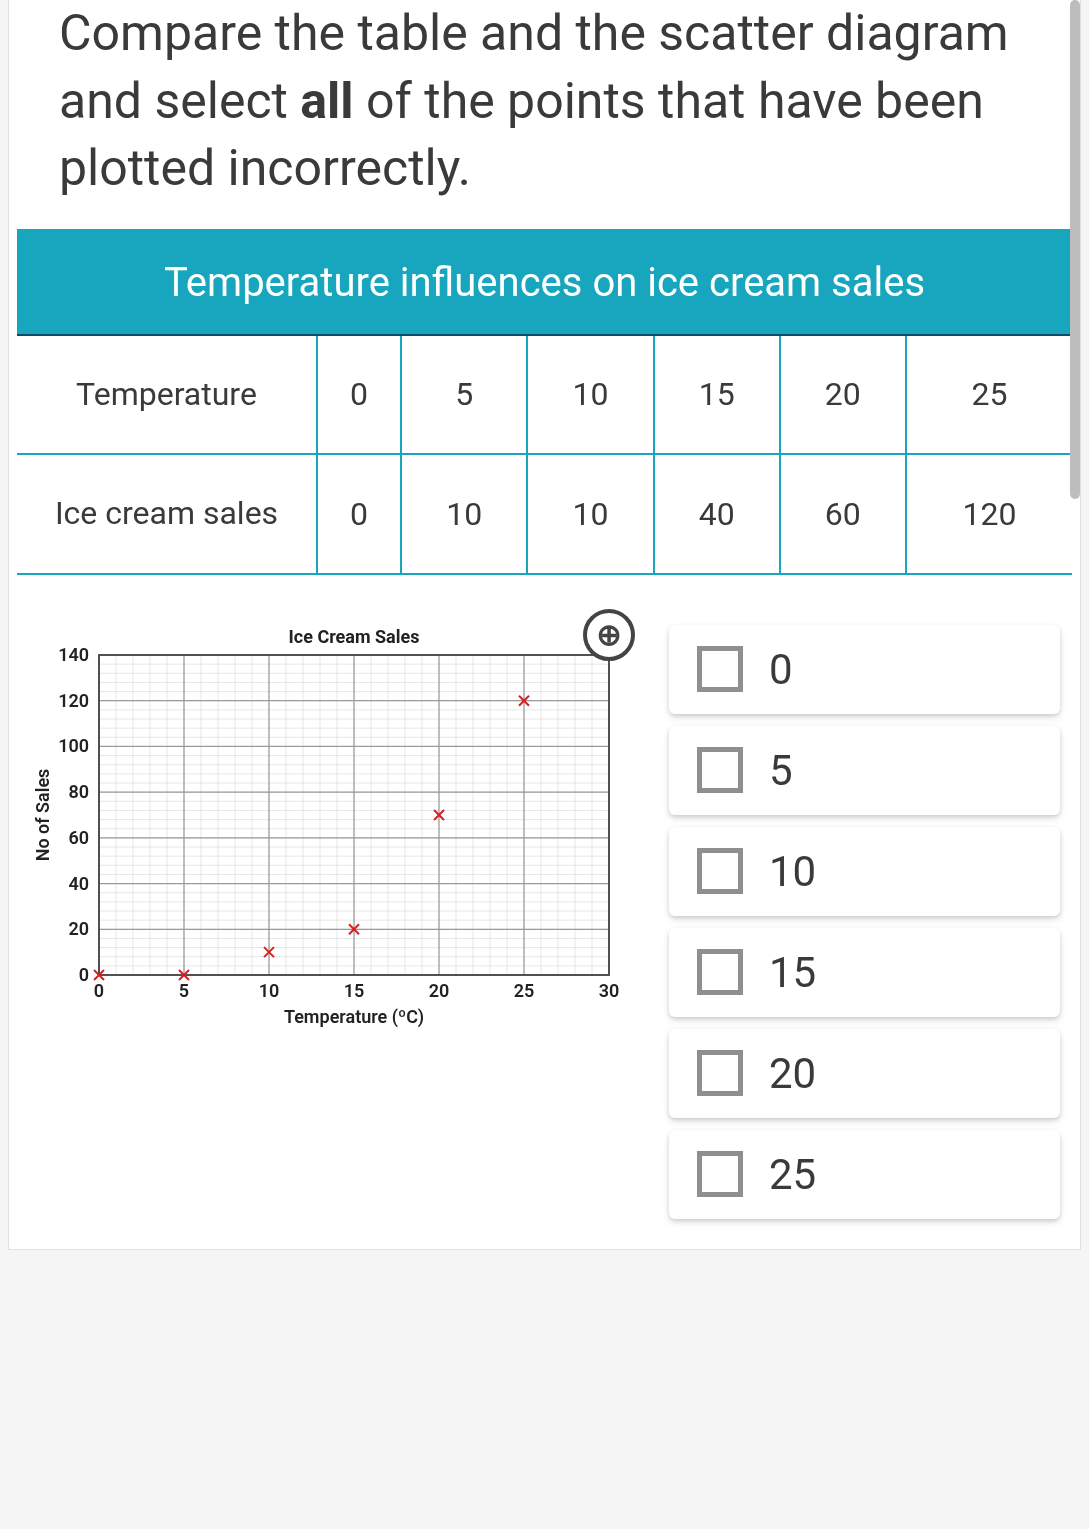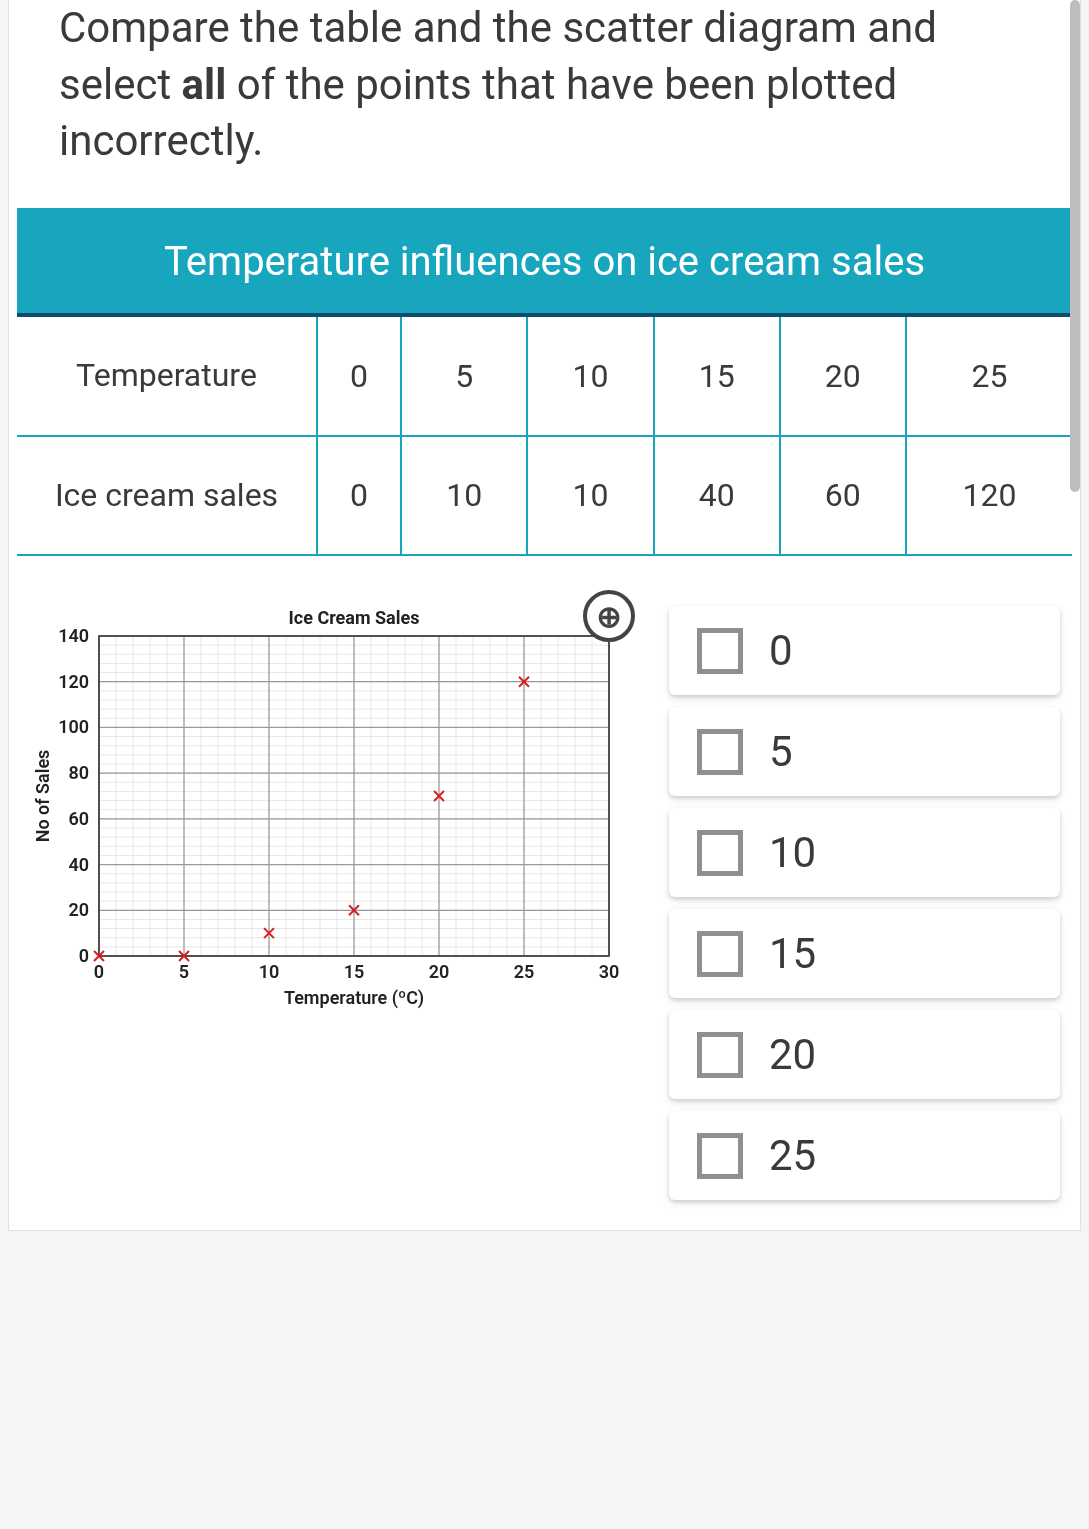--- a/index.html
+++ b/index.html
@@ -11,41 +11,41 @@
   }
   .container {
     background: #fff;
     border-left: 1px solid #e0e0e0;
     border-right: 1px solid #e0e0e0;
     border-bottom: 1px solid #e0e0e0;
     margin: 0 8px;
     position: relative;
   }
   .question-text {
-    font-size: 42px;
+    font-size: 50px;
     font-weight: 400;
-    padding: 0 50px 38px 50px;
+    padding: 0 50px 26px 50px;
     line-height: 1.35;
     color: #3a3a3a;
   }
   .question-text b { font-weight: 700; }
   .table-wrap { padding: 0 8px; }
   .data-table {
     width: 100%;
     border-collapse: collapse;
     text-align: center;
   }
   .data-table th {
     background: #17a6bd;
     color: #fff;
     font-weight: 400;
     font-size: 40px;
     padding: 28px 10px;
     border-top: 2px solid #17a6bd;
-    border-bottom: 4px solid #0c4a6e;
+    border-bottom: 2px solid #0c4a6e;
   }
   .data-table td {
     font-size: 32px;
     padding: 38px 8px;
     border-bottom: 2px solid #17a6bd;
     color: #3a3a3a;
     text-align: center;
   }
   .data-table td.rowlabel {
     text-align: center;

